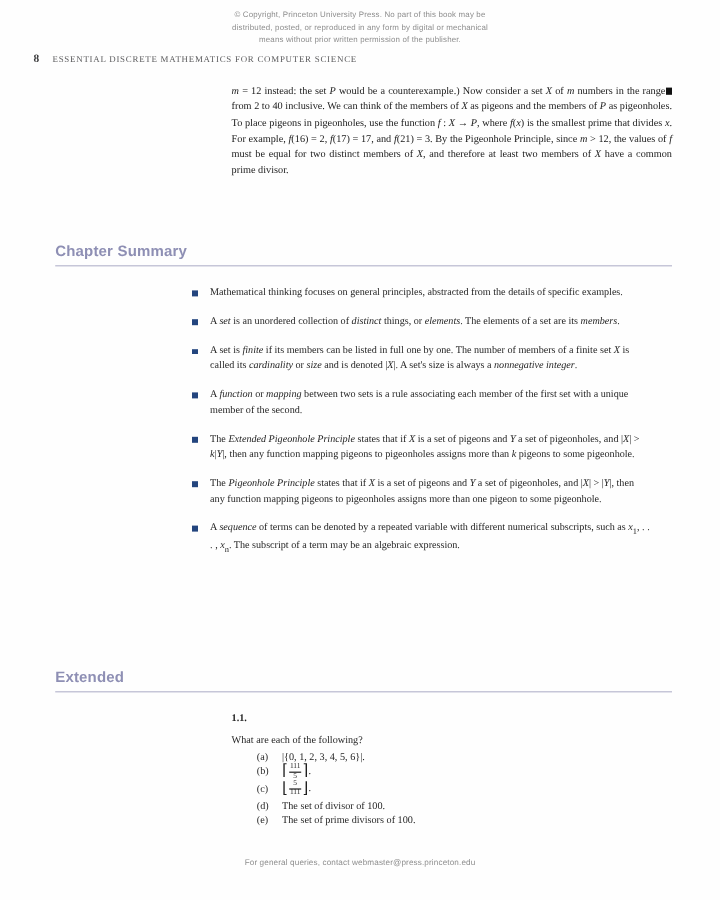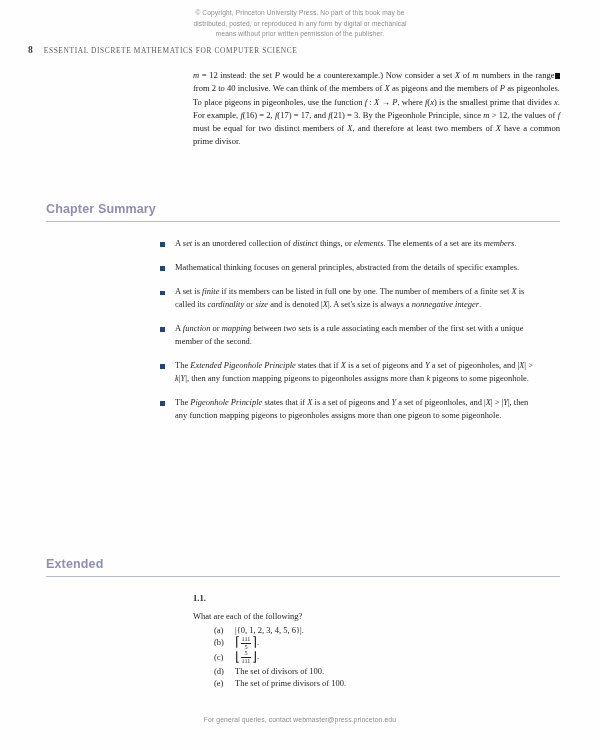--- a/index.html
+++ b/index.html
@@ -225,41 +225,45 @@
   </div>
 
   <div class="section" style="top:202px;">
     <div class="sec-title">Chapter Summary</div>
     <div class="sec-rule"></div>
   </div>
 
   <div class="summary-list">
     <div class="sumitem">
       <span class="sq"></span>
+      <span class="sumtext">Mathematical thinking focuses on general principles, abstracted from the details of specific examples.</span>
+    </div>
+    <div class="sumitem">
+      <span class="sq"></span>
       <span class="sumtext">A <i>set</i> is an unordered collection of <i>distinct</i> things, or <i>elements</i>. The elements of a set are its <i>members</i>.</span>
     </div>
     <div class="sumitem">
       <span class="sq"></span>
-      <span class="sumtext">Mathematical thinking focuses on general principles, abstracted from the details of specific examples.</span>
-    </div>
-    <div class="sumitem">
-      <span class="sq"></span>
       <span class="sumtext">A set is <i>finite</i> if its members can be listed in full one by one. The number of members of a finite set <i>X</i> is called its <i>cardinality</i> or <i>size</i> and is denoted |<i>X</i>|. A set's size is always a <i>nonnegative integer</i>.</span>
     </div>
     <div class="sumitem">
       <span class="sq"></span>
       <span class="sumtext">A <i>function</i> or <i>mapping</i> between two sets is a rule associating each member of the first set with a unique member of the second.</span>
     </div>
     <div class="sumitem">
       <span class="sq"></span>
       <span class="sumtext">The <i>Extended Pigeonhole Principle</i> states that if <i>X</i> is a set of pigeons and <i>Y</i> a set of pigeonholes, and |<i>X</i>| &gt; <i>k</i>|<i>Y</i>|, then any function mapping pigeons to pigeonholes assigns more than <i>k</i> pigeons to some pigeonhole.</span>
     </div>
     <div class="sumitem">
       <span class="sq"></span>
       <span class="sumtext">The <i>Pigeonhole Principle</i> states that if <i>X</i> is a set of pigeons and <i>Y</i> a set of pigeonholes, and |<i>X</i>| &gt; |<i>Y</i>|, then any function mapping pigeons to pigeonholes assigns more than one pigeon to some pigeonhole.</span>
+    </div>
+    <div class="sumitem">
+      <span class="sq"></span>
+      <span class="sumtext">A <i>sequence</i> of terms can be denoted by a repeated variable with different numerical subscripts, such as <i>x</i><sub>1</sub>, . . . , <i>x</i><sub>n</sub>. The subscript of a term may be an algebraic expression.</span>
     </div>
   </div>
 
   <div class="section" style="top:557px;">
     <div class="sec-title">Extended</div>
     <div class="sec-rule"></div>
   </div>
 
   <div class="problems">
     <div class="prob-head">
@@ -288,21 +292,21 @@
         <span>
           <span class="flr-l">⌊</span><span class="frac">
               <span class="num">5</span>
               <span class="den">111</span>
             </span><span class="flr-r">⌋</span><span>.</span>
         </span>
       </div>
 
       <div class="prow">
         <span class="plabel">(d)</span>
-        <span>The set of divisors of 100.</span>
+        <span>The set of divisor of 100.</span>
       </div>
 
       <div class="prow">
         <span class="plabel">(e)</span>
         <span>The set of prime divisors of 100.</span>
       </div>
 
     </div>
   </div>
 

